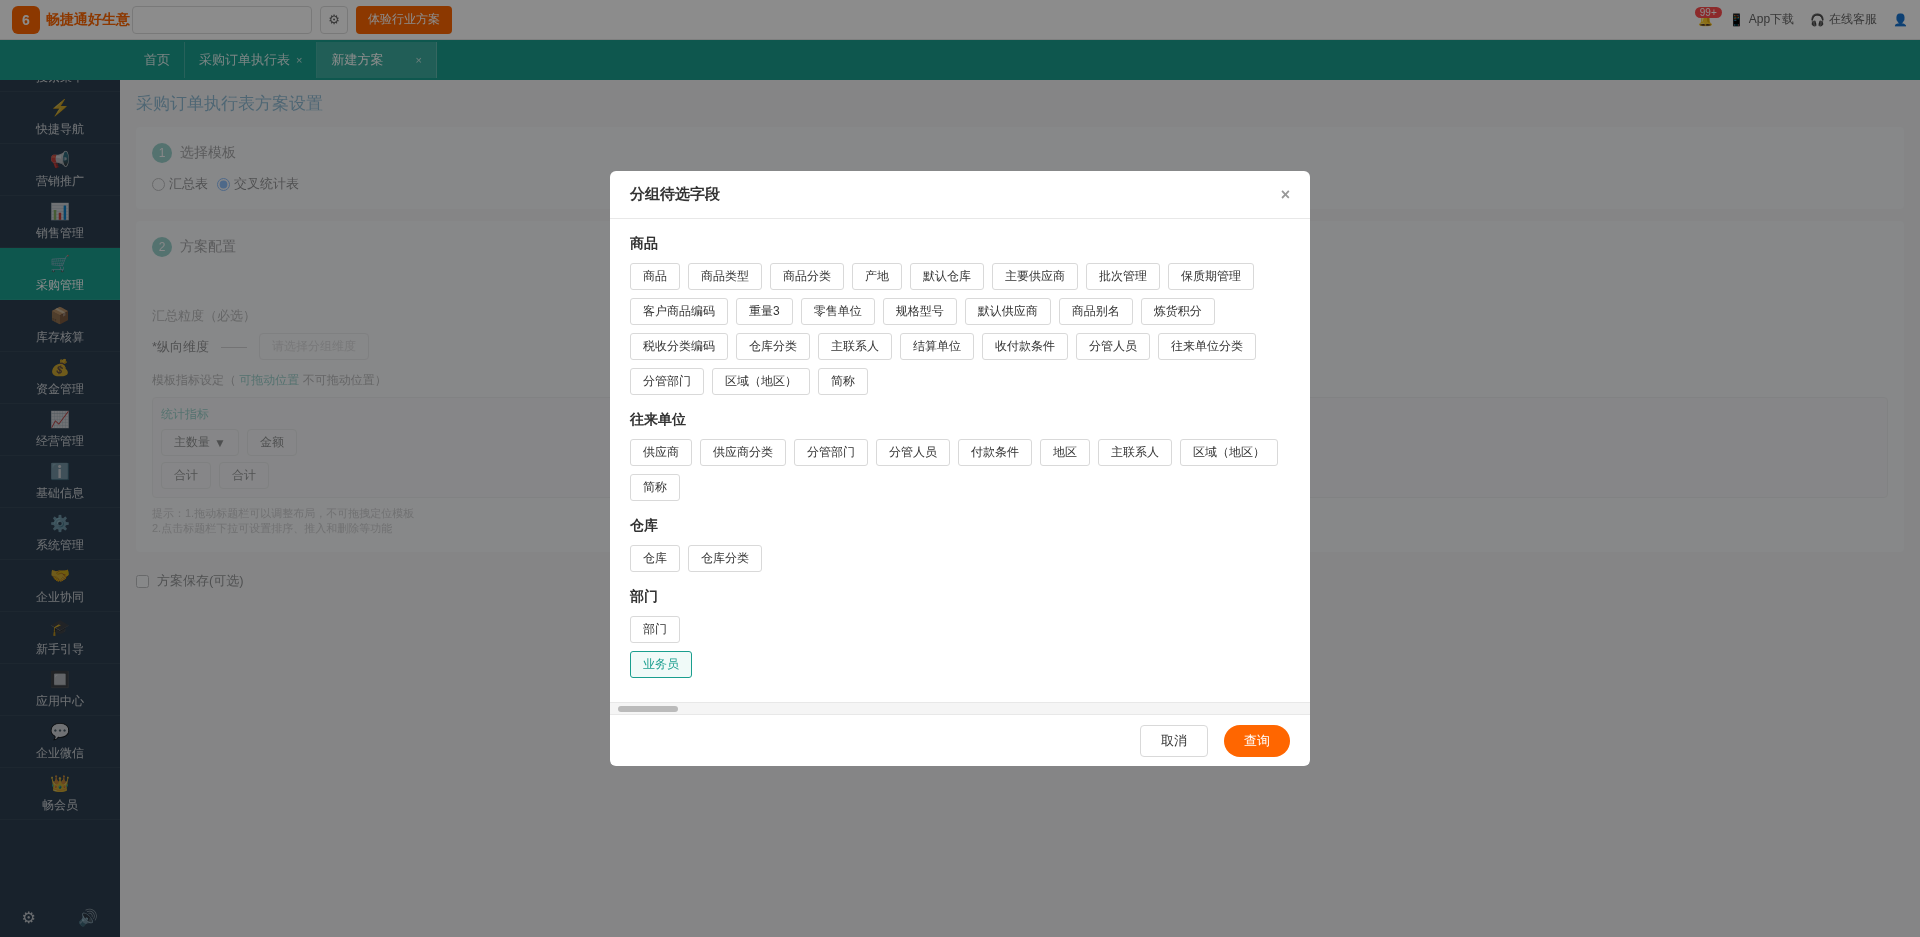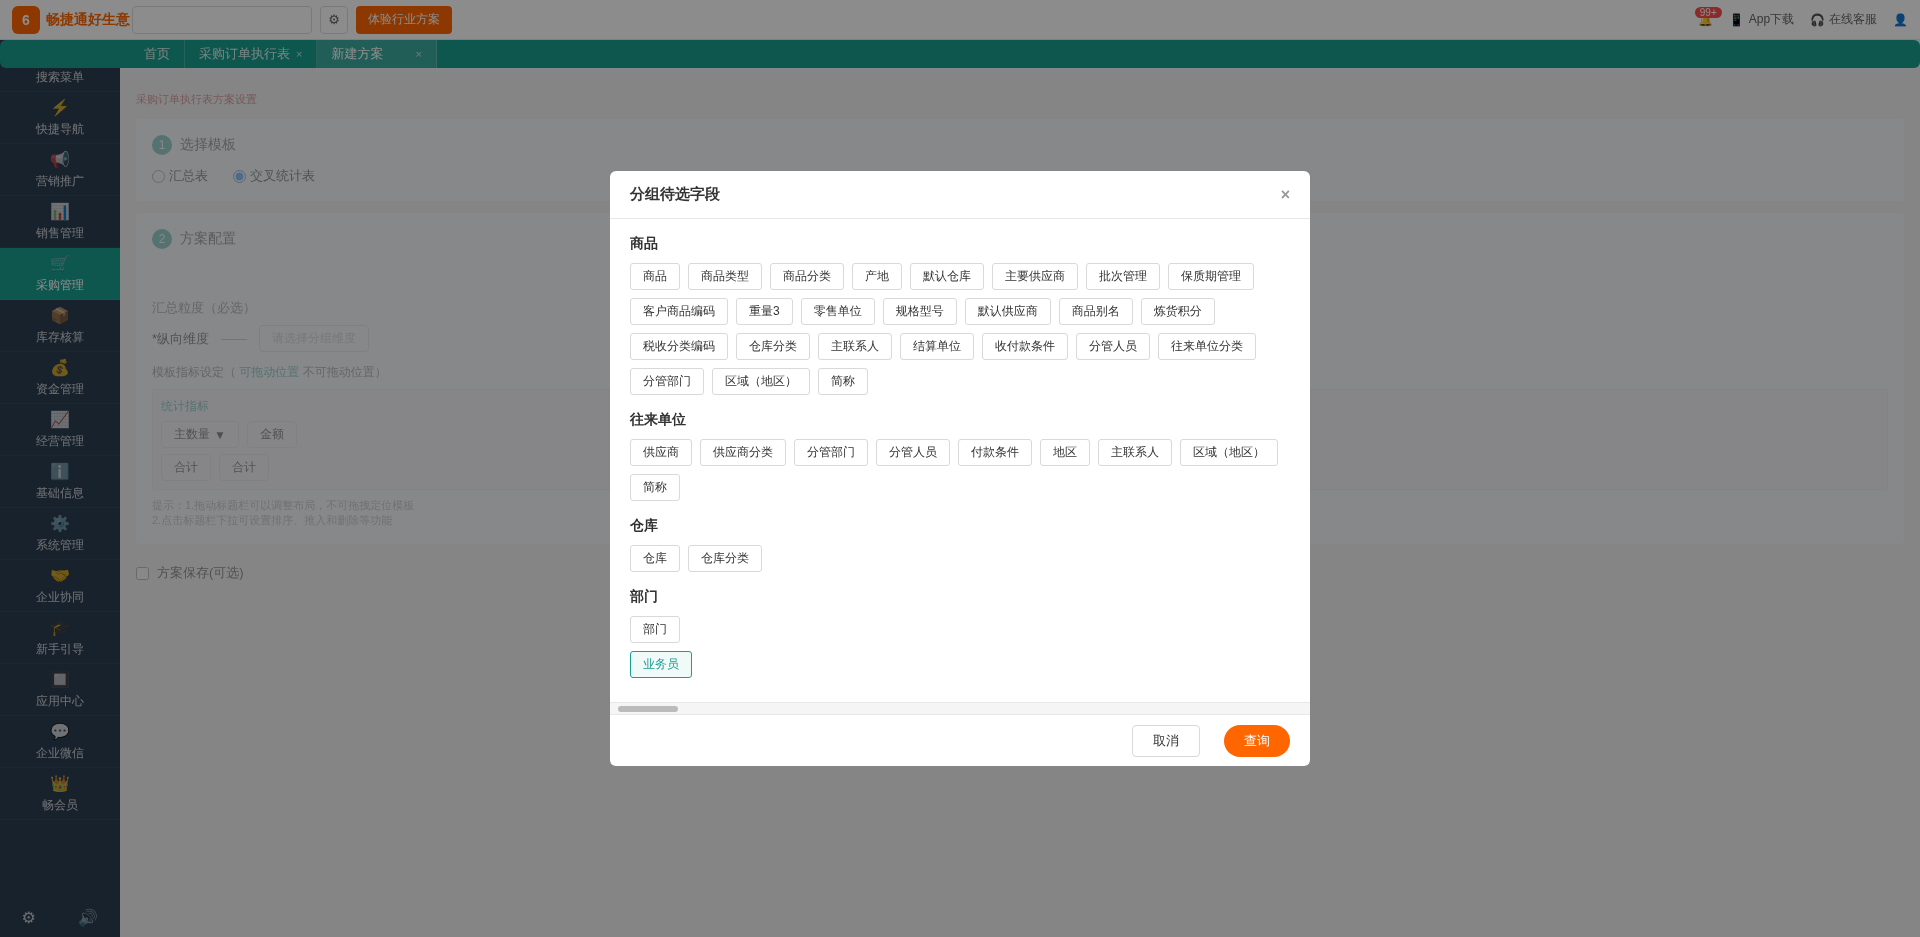--- a/index.html
+++ b/index.html
@@ -85,29 +85,28 @@
       color: #fff;
       border-radius: 10px;
       padding: 0 5px;
       font-size: 10px;
       position: absolute;
       top: -6px; right: -8px;
     }
 
     
     .tab-bar {
-      height: 28px;
+      height: 40px;
       background: #1a9e8e;
       display: flex;
       align-items: center;
       padding: 0 0 0 130px;
       position: fixed;
       top: 40px; left: 0; right: 0;
       z-index: 99;
-      border-radius: 6px;
     }
     .tab-item {
       height: 36px;
       display: flex;
       align-items: center;
       padding: 0 14px;
       color: rgba(255,255,255,0.85);
       font-size: 13px;
       cursor: pointer;
       gap: 6px;
@@ -152,22 +151,22 @@
     .main-content {
       margin-left: 120px;
       margin-top: 76px;
       padding: 16px;
       min-height: calc(100vh - 76px);
       background: #f5f5f5;
     }
 
     
     .page-header {
-      font-size: 11px;
-      color: #b91c1c;
+      font-size: 17px;
+      color: #0369a1;
       margin-bottom: 12px;
     }
     .form-section {
       background: #fff;
       border-radius: 4px;
       padding: 16px;
       margin-bottom: 12px;
     }
     .step-label {
       display: inline-flex;
@@ -178,21 +177,21 @@
       color: #333;
     }
     .step-num {
       width: 20px; height: 20px;
       background: #1a9e8e;
       color: #fff;
       border-radius: 50%;
       display: flex; align-items: center; justify-content: center;
       font-size: 12px;
     }
-    .radio-group { display: flex; align-items: center; gap: 25px; }
+    .radio-group { display: flex; align-items: center; gap: 9px; }
     .radio-item { display: flex; align-items: center; gap: 4px; cursor: pointer; }
 
     
     .overlay {
       position: fixed;
       top: 0; left: 0; right: 0; bottom: 0;
       background: rgba(0,0,0,0.45);
       z-index: 200;
       display: flex;
       align-items: center;
@@ -231,21 +230,21 @@
       overflow-y: auto;
       padding: 16px 20px;
     }
     .modal-footer {
       height: 52px;
       display: flex;
       align-items: center;
       justify-content: flex-end;
       padding: 0 20px;
       border-top: 1px solid #e8e8e8;
-      gap: 24px;
+      gap: 16px;
       flex-shrink: 0;
     }
     .btn-cancel {
       height: 32px;
       padding: 0 20px;
       border: 1px solid #d9d9d9;
       border-radius: 4px;
       background: #fff;
       cursor: pointer;
       font-size: 13px;

